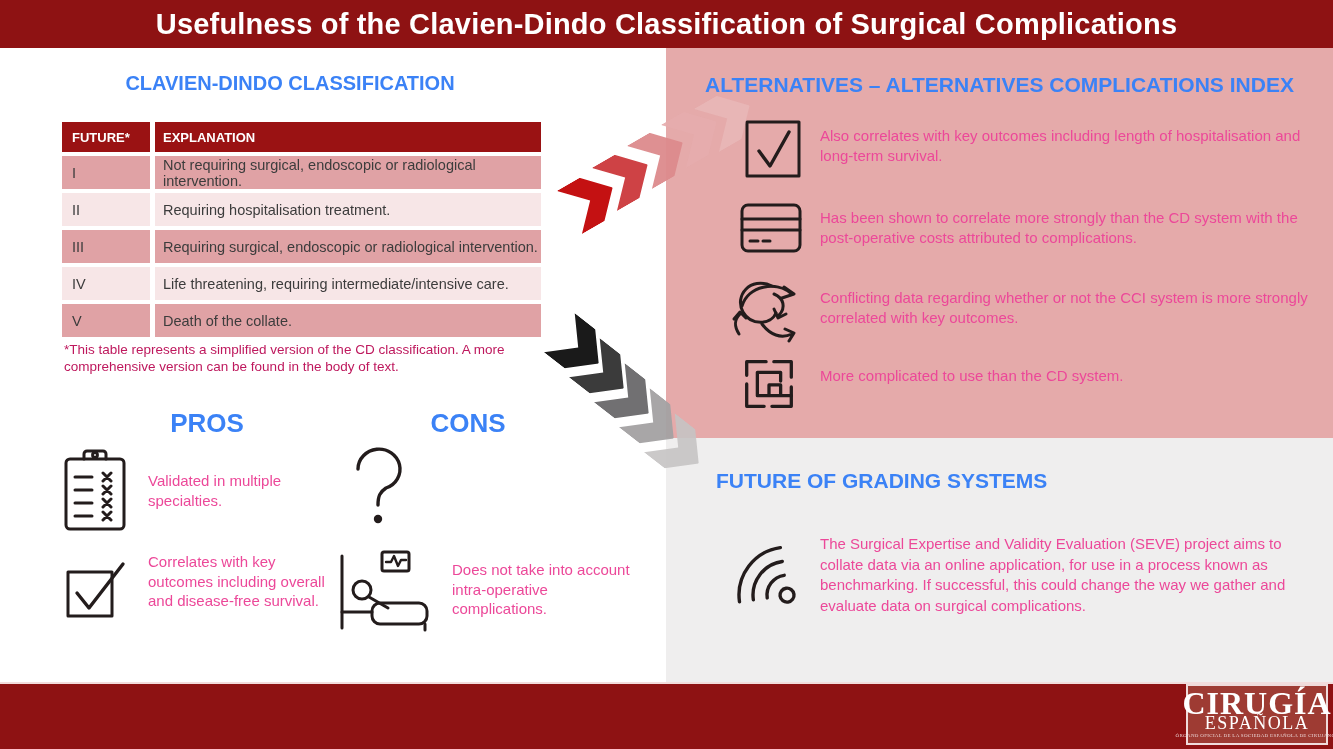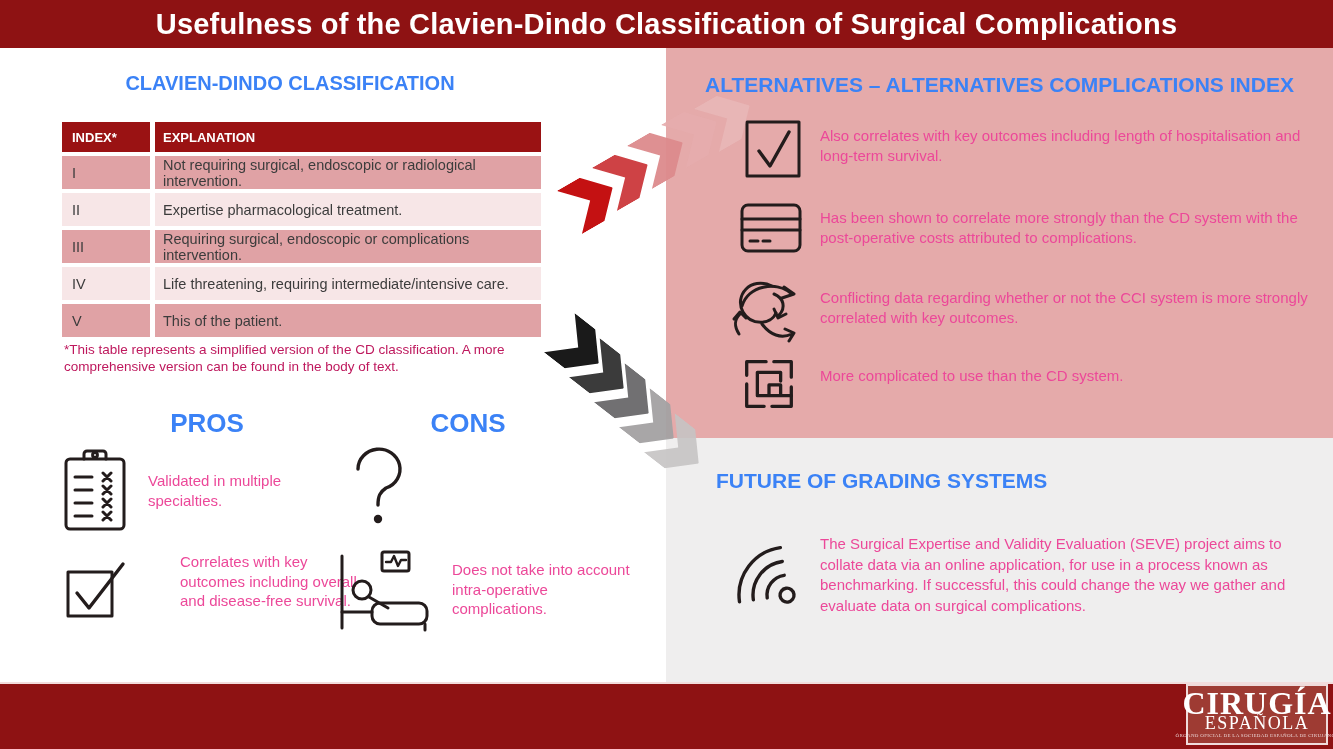--- a/index.html
+++ b/index.html
@@ -63,57 +63,57 @@
   <div class="pink-panel"></div>
   <div class="gray-panel"></div>
 
   <div class="title-bar">
     <h1>Usefulness of the Clavien-Dindo Classification of Surgical Complications</h1>
   </div>
 
   <div class="sec-head h-clavien">CLAVIEN-DINDO CLASSIFICATION</div>
 
   <div class="cd-table">
-    <div class="th c1">INDEX*</div>
+    <div class="th c1">FUTURE*</div>
     <div class="th c2">EXPLANATION</div>
 
     <div class="td c1 rowdark">I</div>
     <div class="td c2 rowdark">Not requiring surgical, endoscopic or radiological intervention.</div>
 
     <div class="td c1 rowlight">II</div>
-    <div class="td c2 rowlight">Expertise pharmacological treatment.</div>
+    <div class="td c2 rowlight">Requiring hospitalisation treatment.</div>
 
     <div class="td c1 rowdark">III</div>
-    <div class="td c2 rowdark">Requiring surgical, endoscopic or complications intervention.</div>
+    <div class="td c2 rowdark">Requiring surgical, endoscopic or radiological intervention.</div>
 
     <div class="td c1 rowlight">IV</div>
     <div class="td c2 rowlight">Life threatening, requiring intermediate/intensive care.</div>
 
     <div class="td c1 rowdark">V</div>
-    <div class="td c2 rowdark">This of the patient.</div>
+    <div class="td c2 rowdark">Death of the collate.</div>
   </div>
 
   <div class="footnote">*This table represents a simplified version of the CD classification. A more comprehensive version can be found in the body of text.</div>
 
   <div class="sec-head h-pros">PROS</div>
 
   <svg class="icn" style="left:63px;top:447px;" width="64" height="86" viewBox="0 0 64 86">
     <rect class="stk" x="3" y="12" width="58" height="70" rx="4"></rect>
     <path class="stk" d="M21 12 V7 a3 3 0 0 1 3-3 h16 a3 3 0 0 1 3 3 v5" fill="#fff"></path>
     <circle class="stk" cx="32" cy="8" r="2.4"></circle>
     <path class="stk" d="M12 30h17 M12 43h17 M12 56h17 M12 69h17"></path>
     <path class="stk" d="M40 26l8 8 M48 26l-8 8 M40 39l8 8 M48 39l-8 8 M40 52l8 8 M48 52l-8 8 M40 65l8 8 M48 65l-8 8"></path>
   </svg>
   <div class="itm" style="left:148px;top:471px;width:175px;">Validated in multiple specialties.</div>
 
   <svg class="icn" style="left:65px;top:558px;" width="62" height="62" viewBox="0 0 62 62">
     <rect class="stk" x="3" y="14" width="44" height="44"></rect>
     <path class="stk" style="stroke-width:3.4" d="M12 35 L24 50 L58 6"></path>
   </svg>
-  <div class="itm" style="left:148px;top:552px;width:182px;margin-left:32px;">Correlates with key outcomes including overall and disease-free survival.</div>
+  <div class="itm" style="left:148px;top:552px;width:182px;">Correlates with key outcomes including overall and disease-free survival.</div>
 
   <div class="sec-head h-cons">CONS</div>
 
   <svg class="icn" style="left:352px;top:446px;" width="56" height="84" viewBox="0 0 56 84">
     <path class="stk" style="stroke-width:3.4" d="M6 23 A21 20 0 1 1 34 42 C28 46 26 50 26 59"></path>
     <circle cx="26" cy="73" r="4.2" fill="#231C1C"></circle>
   </svg>
 
   <svg class="icn" style="left:336px;top:548px;" width="98" height="86" viewBox="0 0 98 86">
     <path class="stk" d="M6 8 V80"></path>

